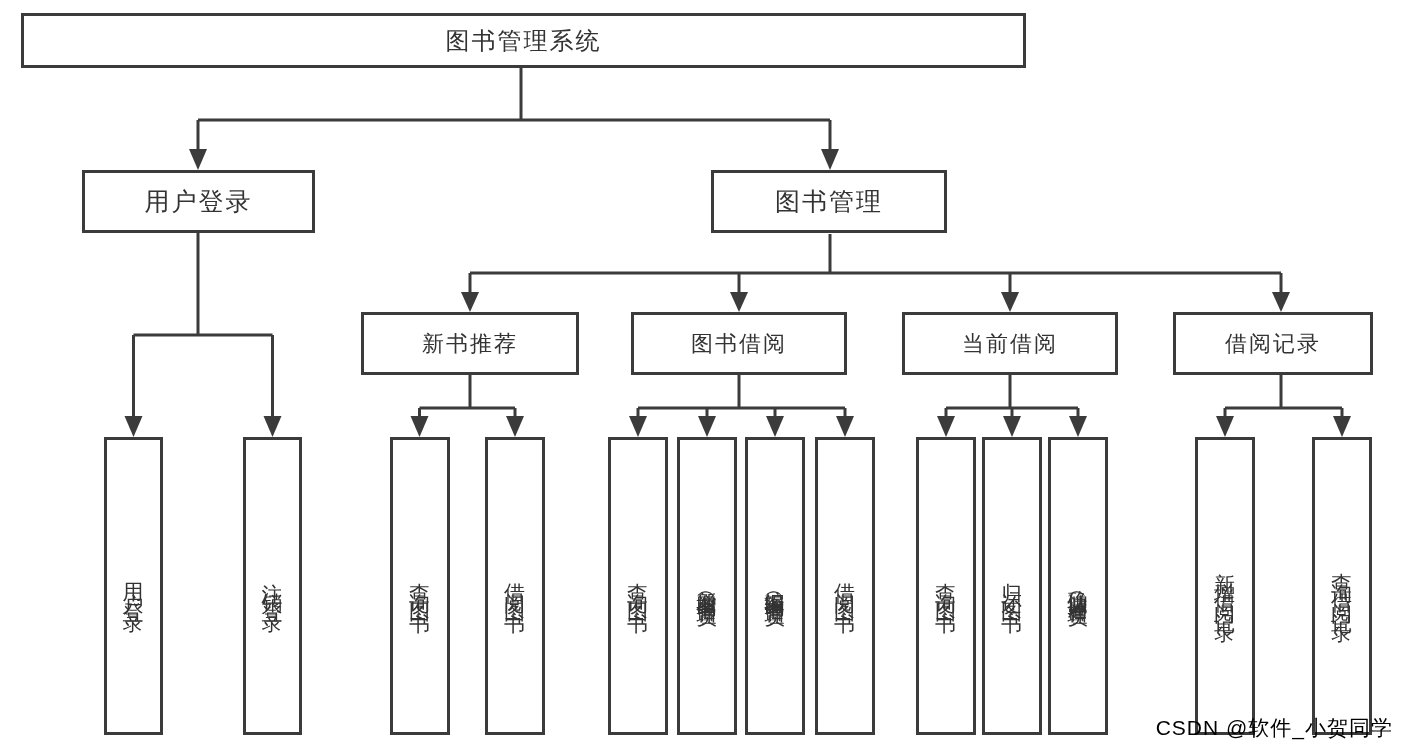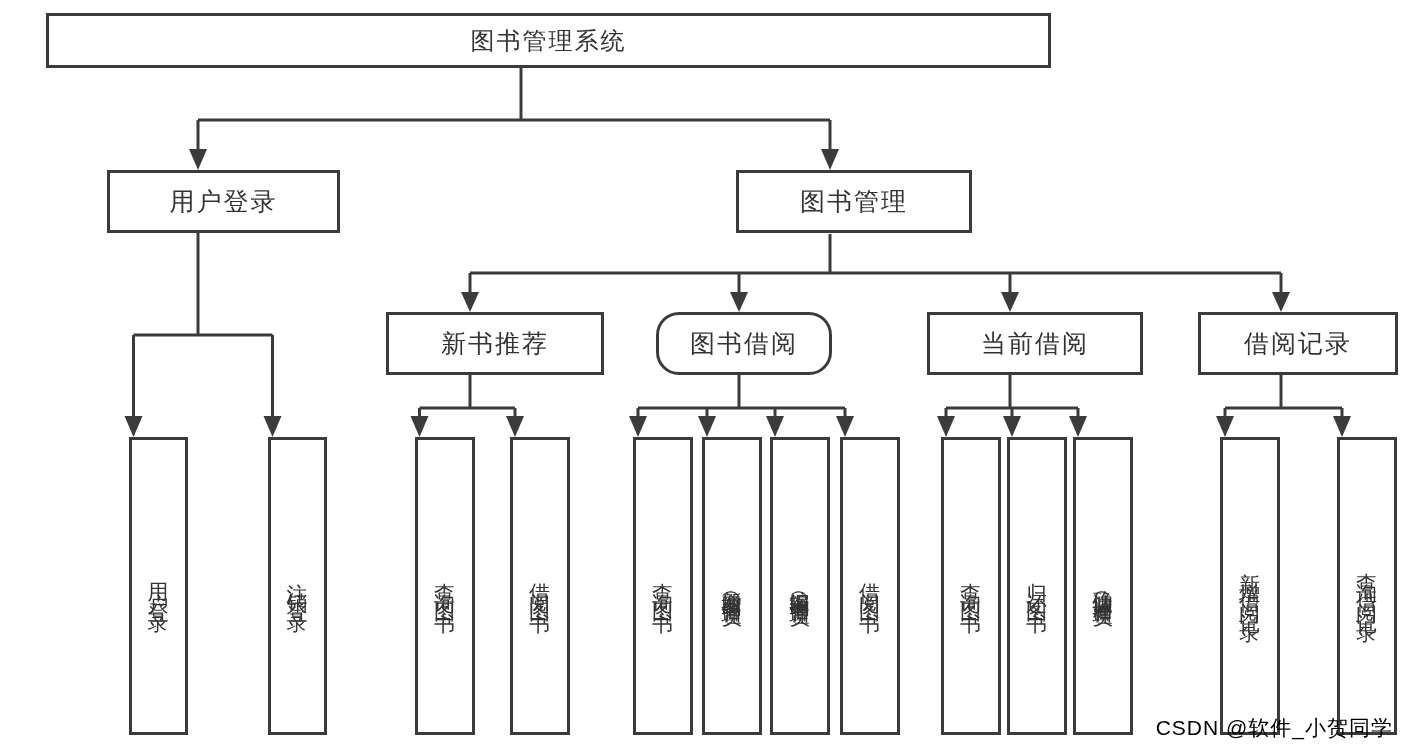--- a/index.html
+++ b/index.html
@@ -21,25 +21,24 @@
   .node {
     position: absolute;
     box-sizing: border-box;
     border: 3px solid #3b3b3b;
     background: #ffffff;
     display: flex;
     align-items: center;
     justify-content: center;
     text-align: center;
     white-space: nowrap;
-    margin-left: 25px;
   }
   .node-root   { left: 21px;  top: 13px;  width: 1005px; height: 55px; font-size: 24px; letter-spacing: 2px; }
   .node-l2     { top: 170px; height: 63px; font-size: 25px; letter-spacing: 2px; }
-  .node-l3     { top: 312px; height: 63px; font-size: 25px; letter-spacing: 2px; }
+  .node-l3     { top: 312px; height: 63px; font-size: 22px; letter-spacing: 2px; }
   .node-leaf   { top: 437px; height: 298px; width: 60px; }
   .leaf-text {
     writing-mode: vertical-rl;
     -webkit-writing-mode: vertical-rl;
     font-size: 21px;
     letter-spacing: 10px;
     line-height: 1;
     white-space: nowrap;
   }
   .leaf-text.long {
@@ -137,21 +136,21 @@
   <div class="node node-l2" style="left:82px; width:233px;">
     <span>用户登录</span>
   </div>
   <div class="node node-l2" style="left:711px; width:236px;">
     <span>图书管理</span>
   </div>
 
   <div class="node node-l3" style="left:361px; width:218px;">
     <span>新书推荐</span>
   </div>
-  <div class="node node-l3" style="left:631px; width:176px;border-radius:23px;">
+  <div class="node node-l3" style="left:631px; width:216px;">
     <span>图书借阅</span>
   </div>
   <div class="node node-l3" style="left:902px; width:216px;">
     <span>当前借阅</span>
   </div>
   <div class="node node-l3" style="left:1173px; width:200px;">
     <span>借阅记录</span>
   </div>
 
   <div class="node node-leaf" style="left:104px; width:59px;">

